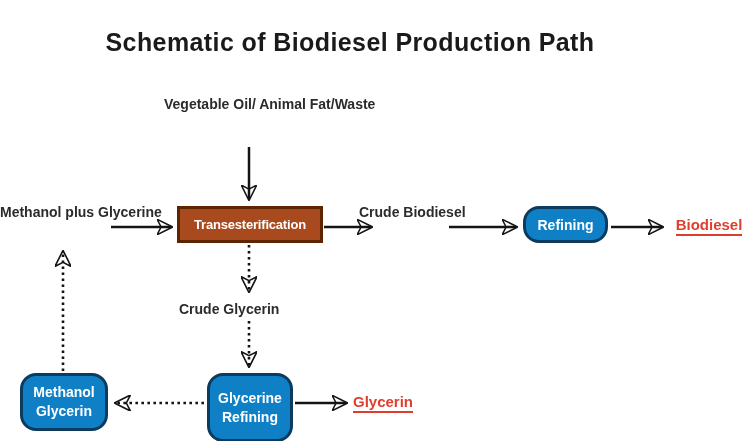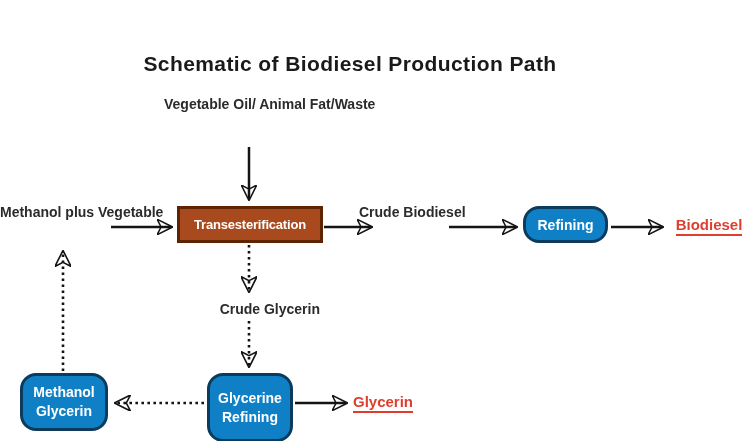--- a/index.html
+++ b/index.html
@@ -12,25 +12,25 @@
     --box-text:#FFFFFF;
     --product-red:#E03E2D;
     --arrow:#141414;
   }
   html,body{margin:0;padding:0;background:#fff;}
   #canvas{
     position:relative;width:750px;height:441px;background:#ffffff;overflow:hidden;
     font-family:"Liberation Sans",sans-serif;
   }
   .title{
-    position:absolute;left:0;top:52px;width:700px;text-align:center;
-    font-size:21px;font-weight:bold;letter-spacing:0.4px;color:var(--title-text);
+    position:absolute;left:0;top:28px;width:700px;text-align:center;
+    font-size:25px;font-weight:bold;letter-spacing:0.4px;color:var(--title-text);
   }
   .lbl{
-    position:absolute;text-align:right;font-weight:bold;font-size:14px;
+    position:absolute;text-align:left;font-weight:bold;font-size:14px;
     line-height:19px;color:var(--label-text);white-space:nowrap;
   }
   .node{
     position:absolute;display:flex;align-items:center;justify-content:center;
     color:var(--box-text);font-weight:bold;text-align:center;
     box-sizing:border-box;
   }
   .node .bx-line{display:block;line-height:19px;}
   .brown{
     background:var(--box-brown-fill);border:3px solid var(--box-brown-border);
@@ -75,21 +75,21 @@
     <path class="solid" d="M295,403 L346,403" marker-end="url(#ah)"></path>
   </svg>
 
   <div class="lbl" style="left:164px;top:95px;width:170px;">
     <span class="bx-line">Vegetable Oil/</span>
     <span class="bx-line">Animal Fat/Waste</span>
   </div>
 
   <div class="lbl" style="left:0px;top:203px;width:124px;">
     <span class="bx-line">Methanol</span>
-    <span class="bx-line">plus Vegetable</span>
+    <span class="bx-line">plus Glycerine</span>
   </div>
 
   <div class="lbl" style="left:179px;top:300px;width:141px;">Crude Glycerin</div>
 
   <div class="lbl" style="left:359px;top:203px;width:100px;">
     <span class="bx-line">Crude</span>
     <span class="bx-line">Biodiesel</span>
   </div>
 
   <div class="node brown" style="left:177px;top:206px;width:146px;height:37px;">

